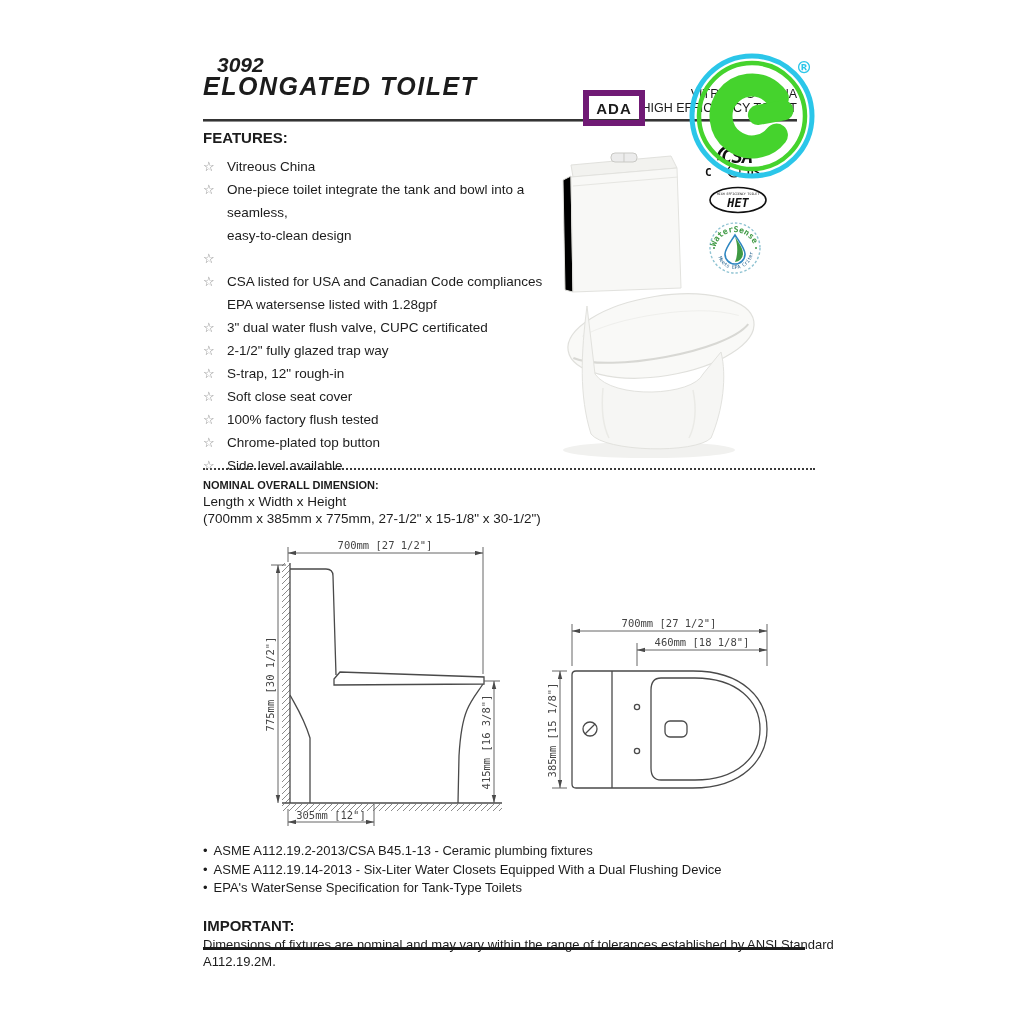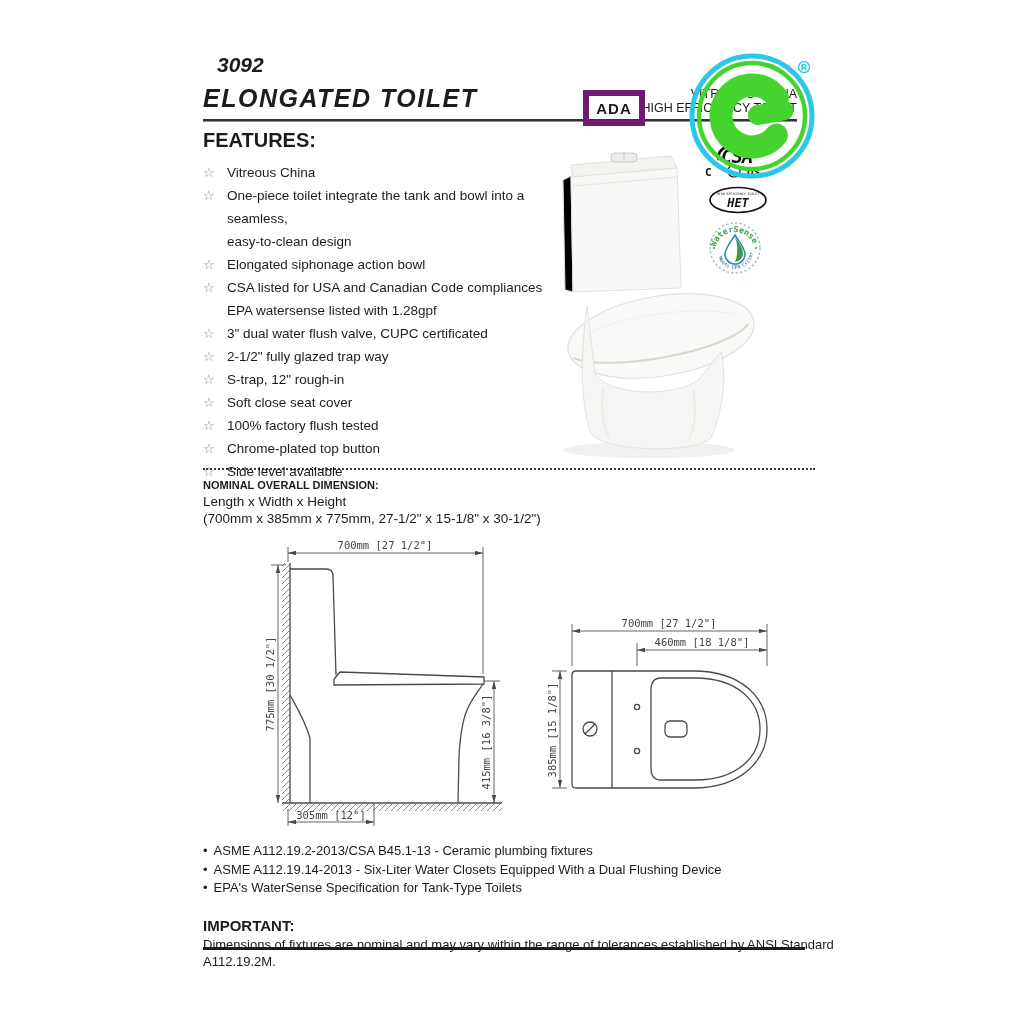--- a/index.html
+++ b/index.html
@@ -1,26 +1,26 @@
 <!DOCTYPE html>
 <html><head>
 <meta charset="utf-8">
 <style>
   html,body{margin:0;padding:0;background:#ffffff;}
   body{width:1024px;height:1024px;position:relative;font-family:"Liberation Sans",sans-serif;color:#1c1c1c;overflow:hidden;}
   .abs{position:absolute;}
   
   #model{left:217px;top:53px;font-size:21px;font-weight:bold;font-style:italic;}
-  #title{left:203px;top:84px;font-size:25px;font-weight:bold;font-style:italic;letter-spacing:1.5px;}
+  #title{left:203px;top:72px;font-size:25px;font-weight:bold;font-style:italic;letter-spacing:1.5px;}
   #ada-badge{left:583px;top:90px;width:50px;height:24px;border:6px solid #701a75;display:flex;align-items:center;justify-content:center;font-size:15px;font-weight:bold;letter-spacing:1px;z-index:1;}
   #hdr-right{left:557px;top:87px;width:240px;text-align:right;font-size:12.5px;line-height:14px;color:#1a1a1a;z-index:0;}
   #title-rule{left:203px;top:119px;width:594px;height:2px;background:#343434;border-bottom:1px solid #8d8d8d;z-index:0;}
   
   #features{left:203px;top:129px;width:348px;z-index:2;}
-  #features h3{margin:0 0 9px 0;font-size:20px;}
+  #features h3{margin:0 0 9px 0;font-size:15px;}
   .feat-line{display:flex;line-height:23px;font-size:13.5px;}
   .feat-line .star{width:24px;color:#888;font-size:13px;flex:0 0 24px;}
   .feat-cont{padding-left:24px;line-height:23px;font-size:13.5px;}
   
   #dotted-sep{left:203px;top:468px;width:612px;height:0;border-top:2px dotted #3a3a3a;}
   #bottom-rule{left:203px;top:947px;width:602px;height:3px;background:#1c1c1c;}
   
   #dim-section{left:203px;top:479px;width:500px;}
   #dim-section h3{margin:0 0 2px 0;font-size:11px;}
   #dim-section .dline{font-size:13.5px;line-height:17px;}
@@ -126,21 +126,20 @@
       <span class="star">☆</span>
       <span>Vitreous China</span>
     </div>
   <div class="feat-line">
       <span class="star">☆</span>
       <span>One-piece toilet integrate the tank and bowl into a seamless,</span>
     </div>
   <div class="feat-cont">easy-to-clean design</div>
   <div class="feat-line">
       <span class="star">☆</span>
-      <span>Elongated siphonage action bowl</span>
     </div>
   <div class="feat-line">
       <span class="star">☆</span>
       <span>CSA listed for USA and Canadian Code compliances</span>
     </div>
   <div class="feat-cont">EPA watersense listed with 1.28gpf</div>
   <div class="feat-line">
       <span class="star">☆</span>
       <span>3" dual water flush valve, CUPC certificated</span>
     </div>

